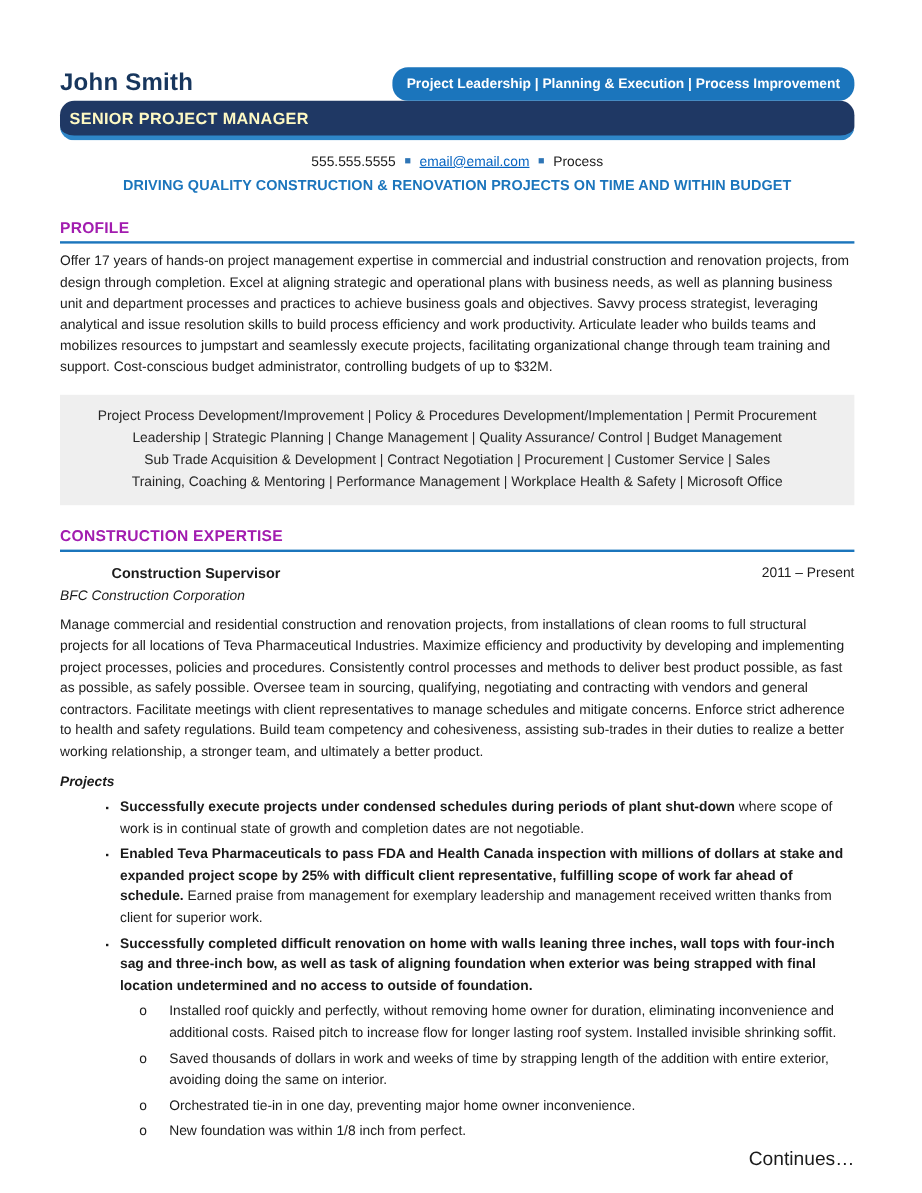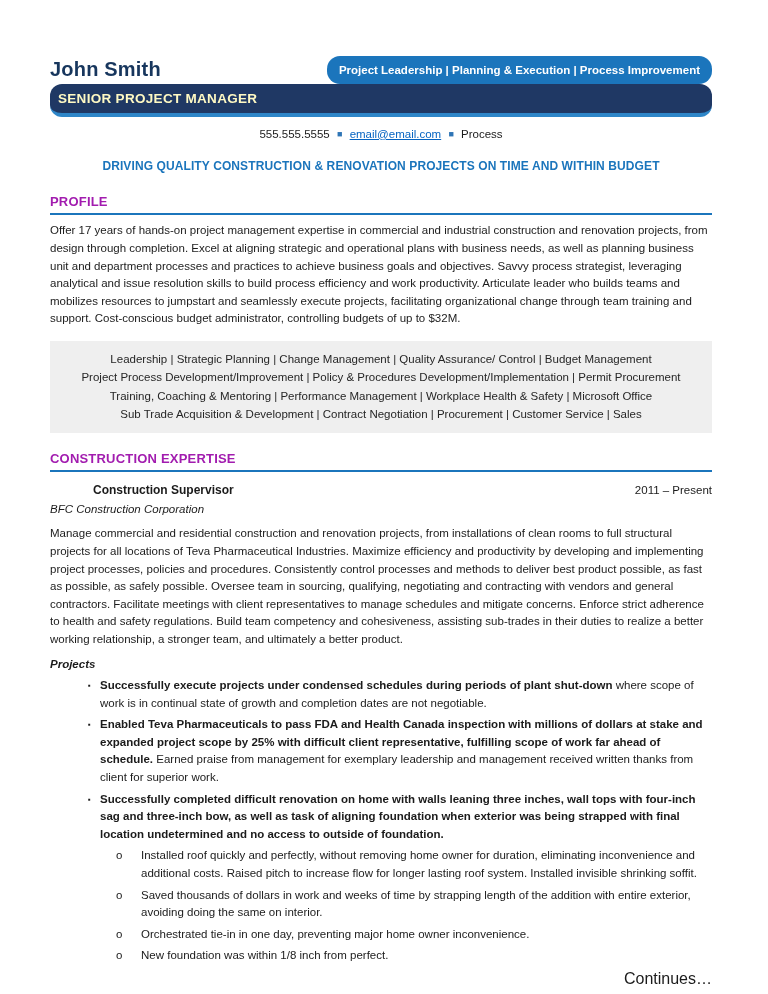--- a/index.html
+++ b/index.html
@@ -14,21 +14,21 @@
   
   .name-row{display:flex;align-items:flex-end;}
   .name{flex:1;margin:0 0 2px 0;font-size:20px;line-height:26px;font-weight:bold;color:#17365D;letter-spacing:.2px;}
   .tagline{background:#1B75BC;color:#ffffff;font-weight:bold;font-size:11.5px;line-height:14px;
            padding:7px 12px;text-align:center;white-space:nowrap;border-radius:13px;}
   .title-bar{background:#1F3864;color:#fef9c3;font-weight:bold;font-size:13.5px;letter-spacing:.3px;
              padding:6px 8px 5px 8px;border-bottom:4px solid #2E86C8;border-radius:12px;}
   .contact{text-align:center;margin-top:9px;font-size:11.5px;}
   .contact .sq{color:#2E75B6;font-size:9px;vertical-align:1px;padding:0 4px;}
   .email{color:#0563C1;text-decoration:underline;cursor:pointer;}
-  .headline{margin-top:15px;text-align:center;font-weight:bold;font-size:12px;color:#1B75BC;letter-spacing:.1px;}
+  .headline{margin-top:2px;text-align:center;font-weight:bold;font-size:12px;color:#1B75BC;letter-spacing:.1px;}
 
   
   .section-head{margin-top:17px;font-size:13px;font-weight:bold;color:#a21caf;
                 border-bottom:2px solid #1B75BC;padding-bottom:3px;letter-spacing:.2px;}
   .para{margin-top:7px;text-align:left;}
 
   
   .skills{margin-top:13px;background:#EFEFEF;padding:9px 14px;text-align:center;line-height:18.4px;font-size:11.5px;color:#262626;}
 
   
@@ -71,24 +71,24 @@
     <span class="sq">■</span>
     <span>Process</span>
   </div>
 
   <div class="headline">DRIVING QUALITY CONSTRUCTION &amp; RENOVATION PROJECTS ON TIME AND WITHIN BUDGET</div>
 
   <div class="section-head">PROFILE</div>
   <div class="para">Offer 17 years of hands-on project management expertise in commercial and industrial construction and renovation projects, from design through completion.  Excel at aligning strategic and operational plans with business needs, as well as planning business unit and department processes and practices to achieve business goals and objectives. Savvy process strategist, leveraging analytical and issue resolution skills to build process efficiency and work productivity. Articulate leader who builds teams and mobilizes resources to jumpstart and seamlessly execute projects, facilitating organizational change through team training and support. Cost-conscious budget administrator, controlling budgets of up to $32M.</div>
 
   <div class="skills">
+    <div>Project Process Development/Improvement | Policy &amp; Procedures Development/Implementation | Permit Procurement</div>
     <div>Leadership | Strategic Planning | Change Management | Quality Assurance/ Control  | Budget Management</div>
-    <div>Project Process Development/Improvement | Policy &amp; Procedures Development/Implementation | Permit Procurement</div>
+    <div>Sub Trade Acquisition &amp; Development | Contract Negotiation | Procurement | Customer Service | Sales</div>
     <div>Training, Coaching &amp; Mentoring | Performance Management | Workplace Health &amp; Safety | Microsoft Office</div>
-    <div>Sub Trade Acquisition &amp; Development | Contract Negotiation | Procurement | Customer Service | Sales</div>
   </div>
 
   <div class="section-head">CONSTRUCTION EXPERTISE</div>
 
   <div class="job-row">
     <span class="job-title">Construction Supervisor</span>
     <span class="job-dates">2011 – Present</span>
   </div>
   <div class="company">BFC Construction Corporation</div>
 

